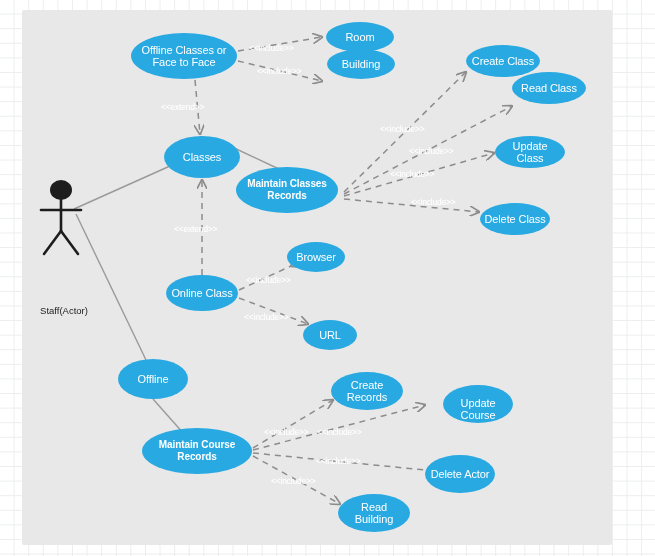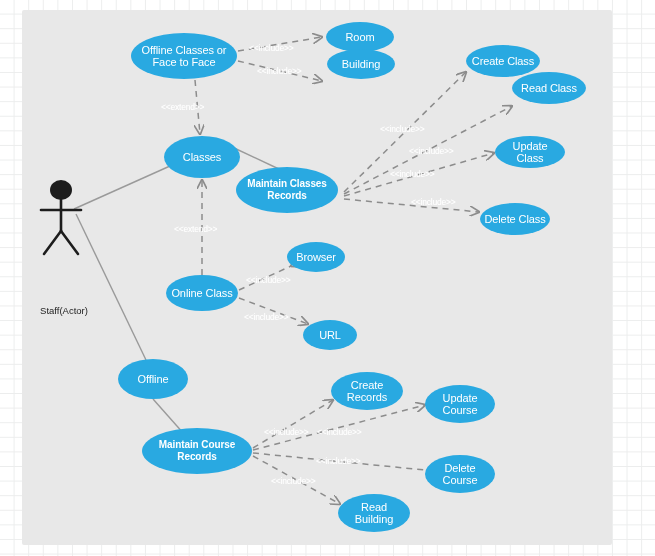--- a/index.html
+++ b/index.html
@@ -177,25 +177,25 @@
       </div>
       <div class="uc-ellipse med" style="left: 118px; top: 359px; width: 70px; height: 40px; background: rgb(41, 169, 225); color: rgb(255, 255, 255);">
         <span>Offline</span>
       </div>
       <div class="uc-ellipse big" style="left: 142px; top: 428px; width: 110px; height: 46px; background: rgb(41, 169, 225); color: rgb(255, 255, 255);">
         <span>Maintain Course Records</span>
       </div>
       <div class="uc-ellipse med" style="left: 331px; top: 372px; width: 72px; height: 38px; background: rgb(41, 169, 225); color: rgb(255, 255, 255);">
         <span>Create Records</span>
       </div>
-      <div class="uc-ellipse med" style="left: 425px; top: 385px; width: 70px; height: 38px; background: rgb(41, 169, 225); color: rgb(255, 255, 255);">
+      <div class="uc-ellipse med" style="left: 443px; top: 385px; width: 70px; height: 38px; background: rgb(41, 169, 225); color: rgb(255, 255, 255); align-items: flex-end;">
         <span>Update Course</span>
       </div>
       <div class="uc-ellipse med" style="left: 425px; top: 455px; width: 70px; height: 38px; background: rgb(41, 169, 225); color: rgb(255, 255, 255);">
-        <span>Delete Course</span>
+        <span>Delete Actor</span>
       </div>
       <div class="uc-ellipse med" style="left: 338px; top: 494px; width: 72px; height: 38px; background: rgb(41, 169, 225); color: rgb(255, 255, 255);">
         <span>Read Building</span>
       </div>
     </div>
 
   <div id="label-layer">
       <div class="edge-label" style="left: 249px; top: 43px;">&lt;&lt;include&gt;&gt;</div>
       <div class="edge-label" style="left: 257px; top: 66px;">&lt;&lt;include&gt;&gt;</div>
       <div class="edge-label" style="left: 161px; top: 102px;">&lt;&lt;extend&gt;&gt;</div>

